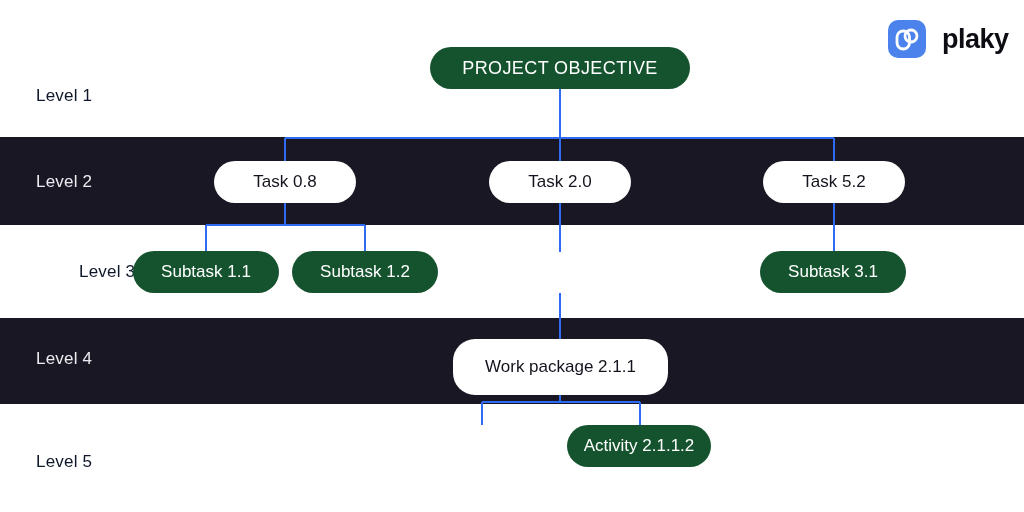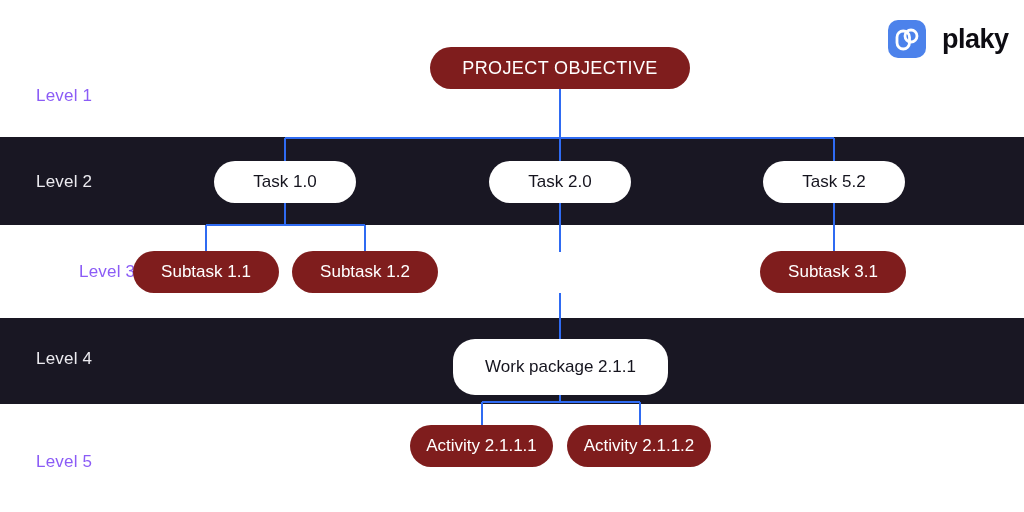--- a/index.html
+++ b/index.html
@@ -14,28 +14,28 @@
     position:absolute;left:0;width:1024px;
     background:#191723;
   }
   .band.level2{top:137px;height:88px;}
   .band.level4{top:318px;height:86px;}
   .connector-svg{position:absolute;left:0;top:0;width:1024px;height:512px;pointer-events:none;}
   .level-label{
     position:absolute;left:36px;transform:translateY(-50%);
     font-size:17px;letter-spacing:.2px;white-space:nowrap;
   }
-  .level-label.dark{color:#8b5cf6;}
+  .level-label.dark{color:#0f172a;}
   .level-label.light{color:#ecebf0;}
   .node{
     position:absolute;display:flex;align-items:center;justify-content:center;
     height:42px;border-radius:22px;font-size:17px;white-space:nowrap;
     box-sizing:border-box;
   }
-  .node.blue{background:#7f1d1d;color:#ffffff;}
+  .node.blue{background:#14532d;color:#ffffff;}
   .node.white{background:#ffffff;color:#15141e;}
   .node.root{font-size:18px;letter-spacing:.4px;}
   .brand{
     position:absolute;top:20px;left:888px;
     display:flex;align-items:center;gap:16px;
   }
   .brand-icon{width:38px;height:38px;display:block;}
   .brand-text{
     font-size:27px;font-weight:700;color:#0d0c12;letter-spacing:-.5px;
     line-height:38px;
@@ -69,31 +69,30 @@
   </svg>
 
   <div class="level-label dark" style="top:96px;">Level 1</div>
   <div class="level-label light" style="top:182px;">Level 2</div>
   <div class="level-label dark" style="top:272px;margin-left:43px;">Level 3</div>
   <div class="level-label light" style="top:359px;">Level 4</div>
   <div class="level-label dark" style="top:462px;">Level 5</div>
 
   <div class="node blue root" style="left:430px;top:47px;width:260px;">PROJECT OBJECTIVE</div>
 
-  <div class="node white" style="left:214px;top:161px;width:142px;">Task 1.0</div>
+  <div class="node white" style="left:214px;top:161px;width:142px;">Task 0.8</div>
   <div class="node white" style="left:489px;top:161px;width:142px;">Task 2.0</div>
   <div class="node white" style="left:763px;top:161px;width:142px;">Task 5.2</div>
 
   <div class="node blue" style="left:133px;top:251px;width:146px;">Subtask 1.1</div>
   <div class="node blue" style="left:292px;top:251px;width:146px;">Subtask 1.2</div>
   <div class="node blue" style="left:760px;top:251px;width:146px;">Subtask 3.1</div>
 
   <div class="node white" style="left:453px;top:339px;width:215px;height:56px;">Work package 2.1.1</div>
 
-  <div class="node blue" style="left:410px;top:425px;width:143px;">Activity 2.1.1.1</div>
   <div class="node blue" style="left:567px;top:425px;width:144px;">Activity 2.1.1.2</div>
 
   <div class="brand">
     <svg class="brand-icon" viewBox="0 0 38 38">
       <rect x="0" y="0" width="38" height="38" rx="10" fill="#4C82EB"></rect>
       <g fill="none" stroke="#ffffff" stroke-width="2.8">
         <rect x="9" y="11" width="12.5" height="18" rx="6.25"></rect>
         <circle cx="23" cy="16" r="6"></circle>
       </g>
     </svg>

